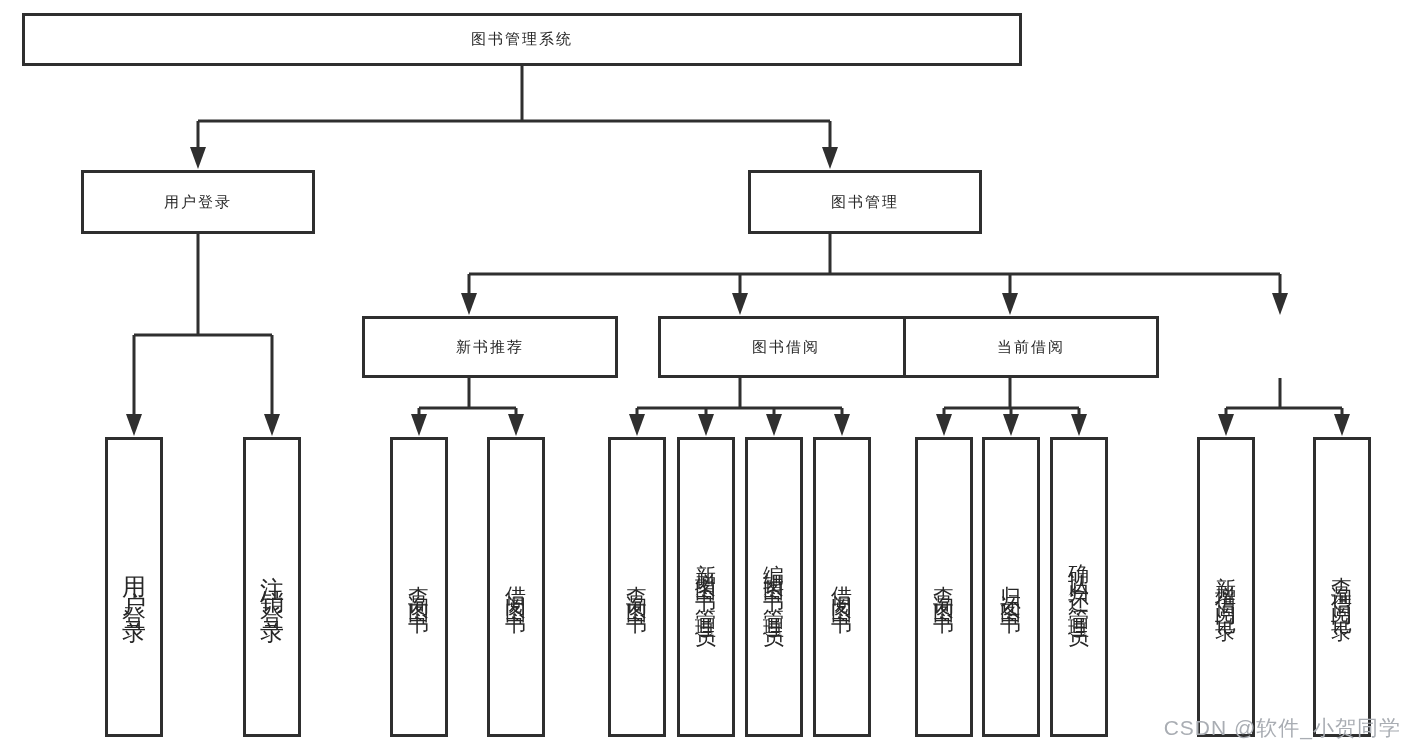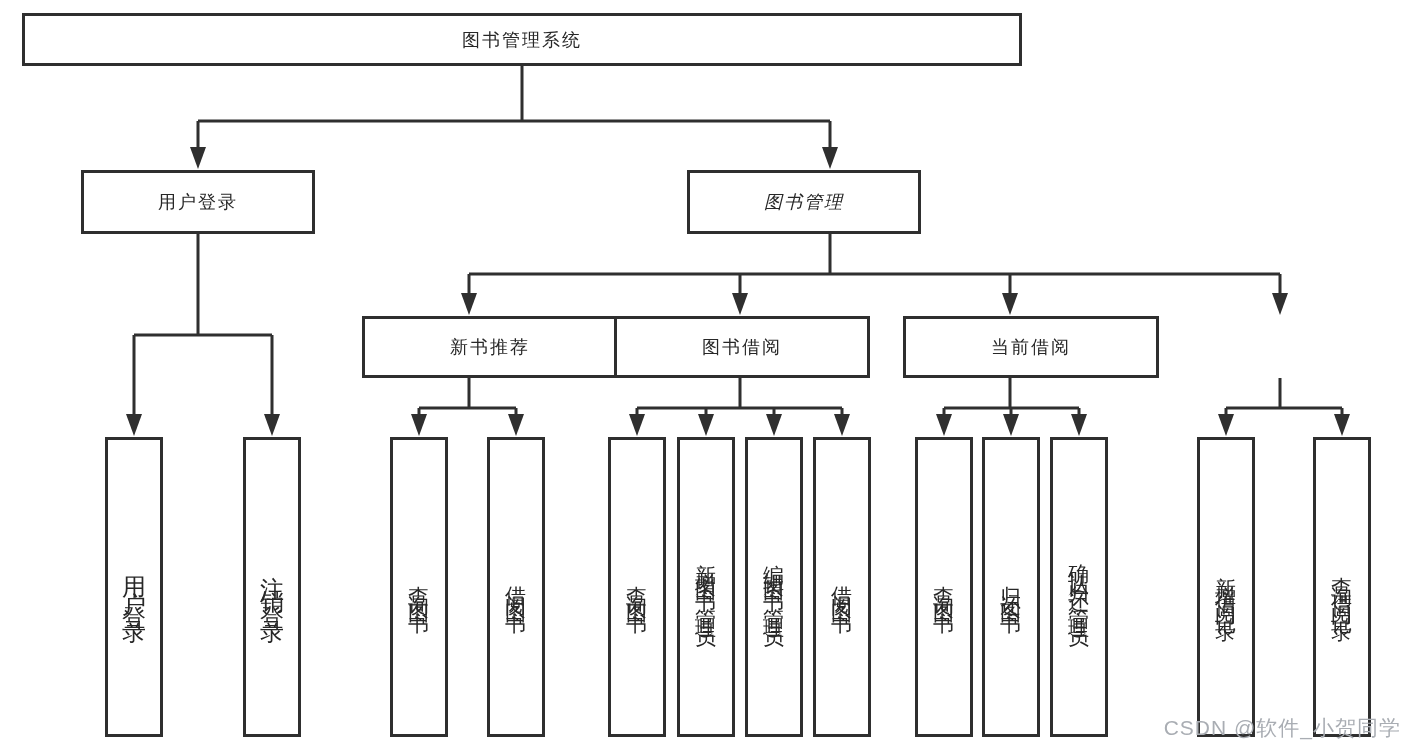--- a/index.html
+++ b/index.html
@@ -13,21 +13,21 @@
   .canvas{
     position:relative;width:1405px;height:747px;background:var(--bg-color);
     overflow:hidden;color:var(--text-color);
   }
   .connectors{position:absolute;left:0;top:0;width:1405px;height:747px;color:var(--line-color);}
   .box{
     position:absolute;box-sizing:border-box;border:3px solid var(--line-color);
     background:var(--bg-color);display:flex;align-items:center;justify-content:center;
     color:var(--text-color);
   }
-  .box-h{font-size:18px;letter-spacing:2px;}
+  .box-h{font-size:15px;letter-spacing:2px;}
   .box-root{left:22px;top:13px;width:1000px;height:53px;}
   .lvl1{top:170px;width:234px;height:64px;}
   .lvl2{top:316px;width:256px;height:62px;}
   .tall{top:437px;width:58px;height:300px;}
   .vtext{
     writing-mode:vertical-lr;
     font-size:21px;letter-spacing:9px;line-height:1;
     white-space:nowrap;
   }
   .vtext.big{font-size:24px;letter-spacing:15px;}
@@ -84,28 +84,28 @@
     </g>
   </svg>
 
   <div class="box box-h box-root">
     <span>图书管理系统</span>
   </div>
 
   <div class="box box-h lvl1" style="left:81px;">
     <span>用户登录</span>
   </div>
-  <div class="box box-h lvl1" style="left:687px;font-style:italic;">
+  <div class="box box-h lvl1" style="left:748px;">
     <span>图书管理</span>
   </div>
 
   <div class="box box-h lvl2" style="left:362px;">
     <span>新书推荐</span>
   </div>
-  <div class="box box-h lvl2" style="left:614px;">
+  <div class="box box-h lvl2" style="left:658px;">
     <span>图书借阅</span>
   </div>
   <div class="box box-h lvl2" style="left:903px;">
     <span>当前借阅</span>
   </div>
 
   <div class="box tall" style="left:105px;">
     <span class="vtext big">用户登录</span>
   </div>
   <div class="box tall" style="left:243px;">

